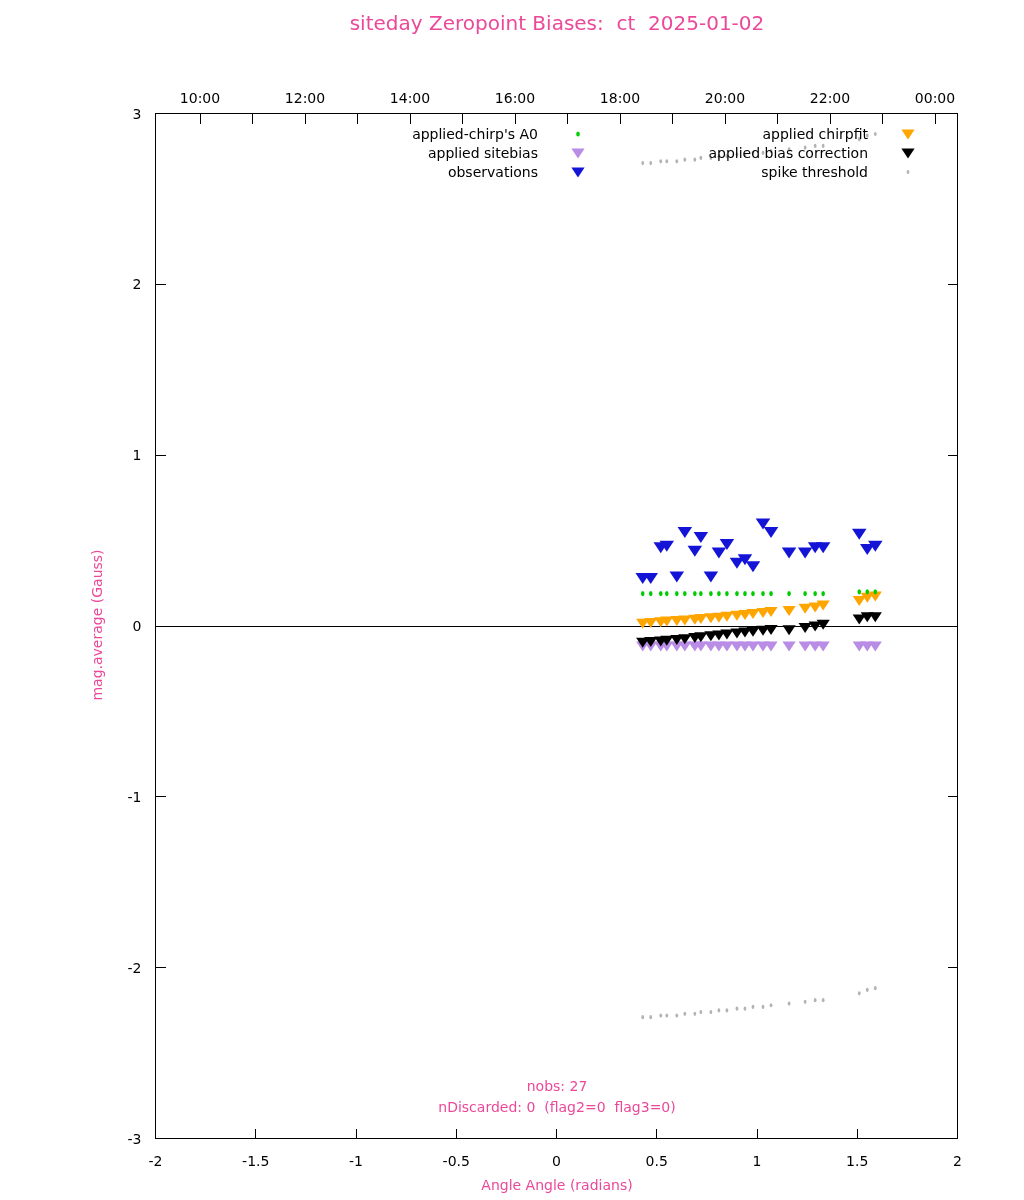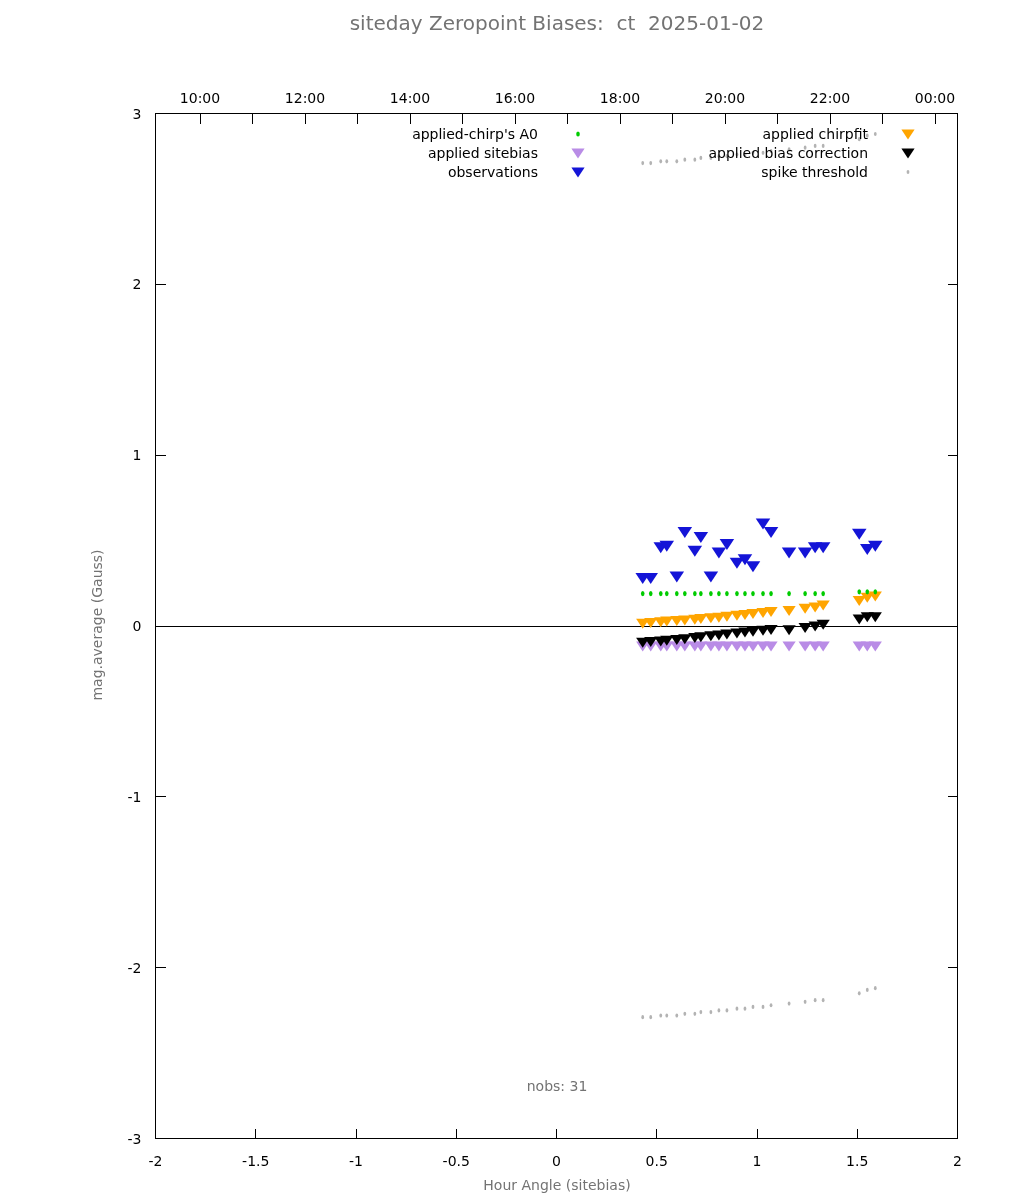--- a/index.html
+++ b/index.html
@@ -1,39 +1,40 @@
 <!DOCTYPE html>
 <html><head>
 <meta charset="utf-8">
 <style>
   html,body{margin:0;padding:0;background:#ffffff;}
   .canvas{position:relative;width:1024px;height:1200px;background:#ffffff;
-          font-family:"DejaVu Sans","Liberation Sans",sans-serif;color:#737373;overflow:hidden;}
+          font-family:"DejaVu Sans","Liberation Sans",sans-serif;color:#ec4899;overflow:hidden;}
   .title{position:absolute;top:11px;left:156px;width:802px;text-align:center;
          font-size:20px;white-space:pre;}
   .x2label{position:absolute;top:56px;left:156px;width:802px;text-align:center;
          font-size:14px;white-space:pre;}
   .xlabel{position:absolute;top:1177px;left:156px;width:802px;text-align:center;
          font-size:14px;white-space:pre;}
   .ylabel{position:absolute;top:625px;left:97px;transform:translate(-50%,-50%) rotate(-90deg);
          font-size:14px;white-space:nowrap;}
   .ann{position:absolute;left:156px;width:802px;text-align:center;font-size:14px;white-space:pre;}
   .nobs{top:1078px;}
   .ndisc{top:1099px;}
   svg{position:absolute;top:0;left:0;}
   svg text{font-family:"DejaVu Sans","Liberation Sans",sans-serif;font-size:14px;fill:#000;white-space:pre;}
 </style>
 </head>
 <body>
 
 <div class="canvas">
   <div class="title">siteday Zeropoint Biases:  ct  2025-01-02</div>
   <div class="ylabel">mag.average (Gauss)</div>
-  <div class="xlabel">Hour Angle (sitebias)</div>
-  <div class="ann nobs">nobs: 31</div>
+  <div class="xlabel">Angle Angle (radians)</div>
+  <div class="ann nobs">nobs: 27</div>
+  <div class="ann ndisc">nDiscarded: 0  (flag2=0  flag3=0)</div>
   <svg id="chart" width="1024" height="1200" viewBox="0 0 1024 1200">
       <rect x="155.5" y="113.5" width="802" height="1025" fill="none" stroke="#000000" stroke-width="1" shape-rendering="crispEdges"></rect>
       <line x1="155.5" y1="626" x2="957.5" y2="626" stroke="#000000" stroke-width="1" shape-rendering="crispEdges"></line>
       <line x1="155.5" y1="1138.5" x2="155.5" y2="1128.5" stroke="#000000" stroke-width="1" shape-rendering="crispEdges"></line>
       <text x="155.5" y="1165.5" text-anchor="middle">-2</text>
       <line x1="255.75" y1="1138.5" x2="255.75" y2="1128.5" stroke="#000000" stroke-width="1" shape-rendering="crispEdges"></line>
       <text x="255.75" y="1165.5" text-anchor="middle">-1.5</text>
       <line x1="356" y1="1138.5" x2="356" y2="1128.5" stroke="#000000" stroke-width="1" shape-rendering="crispEdges"></line>
       <text x="356" y="1165.5" text-anchor="middle">-1</text>
       <line x1="456.25" y1="1138.5" x2="456.25" y2="1128.5" stroke="#000000" stroke-width="1" shape-rendering="crispEdges"></line>

